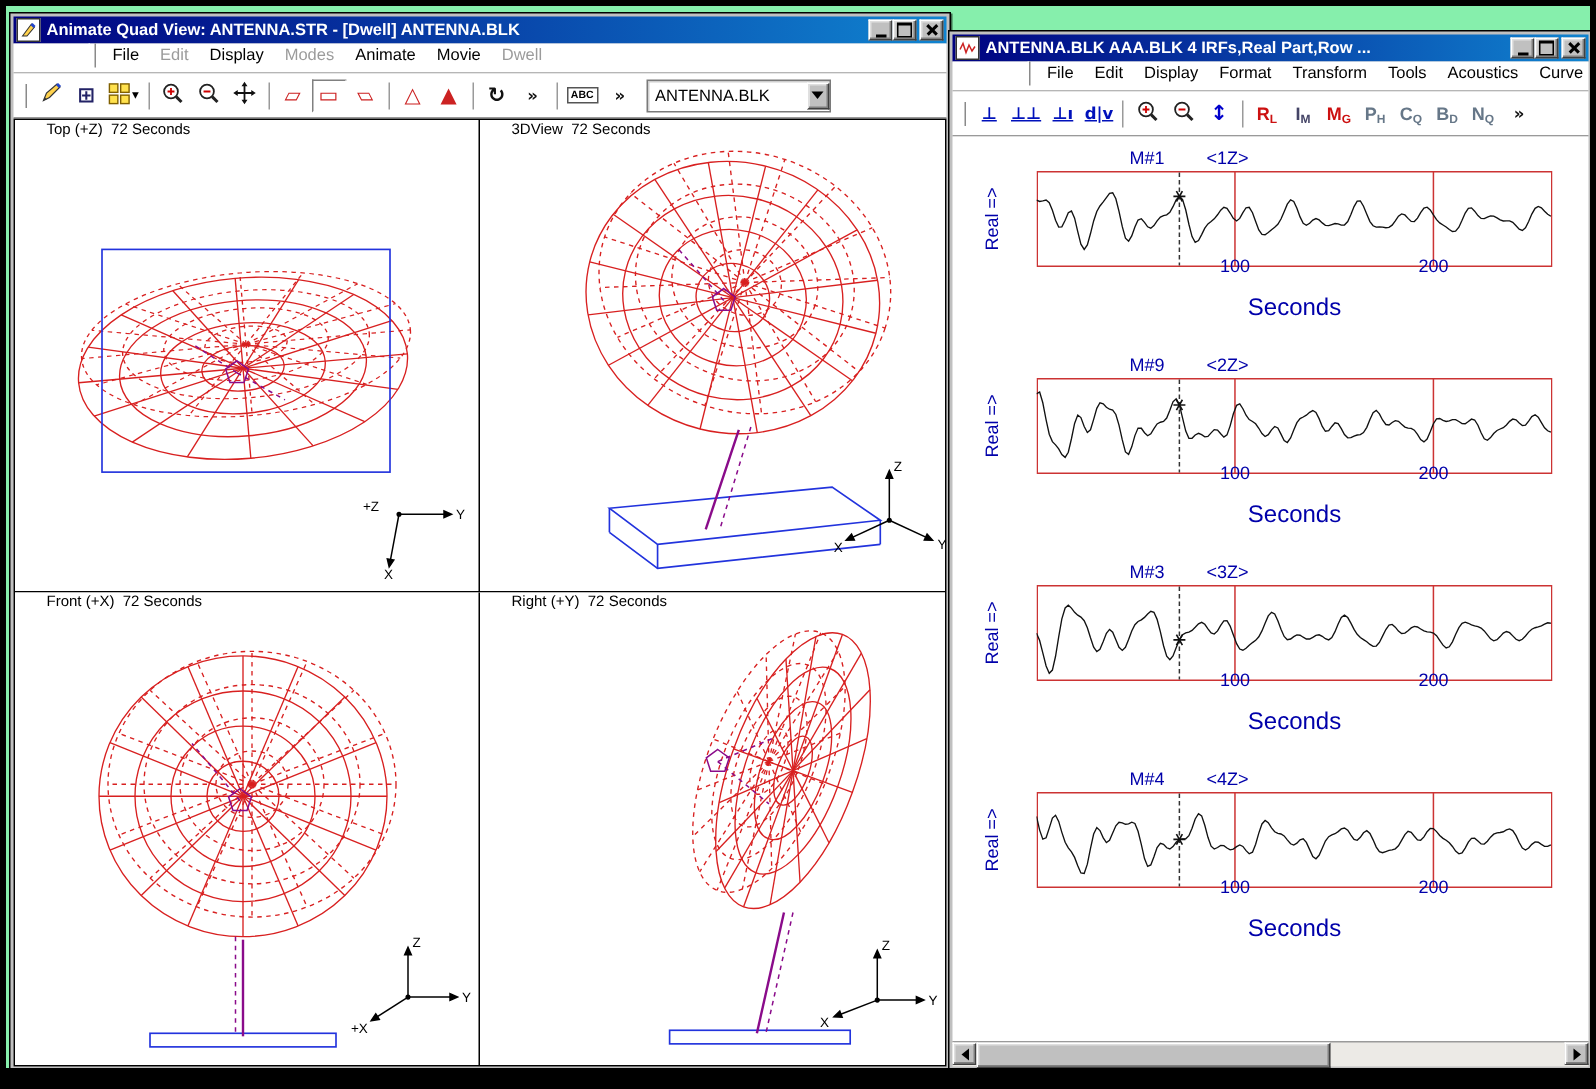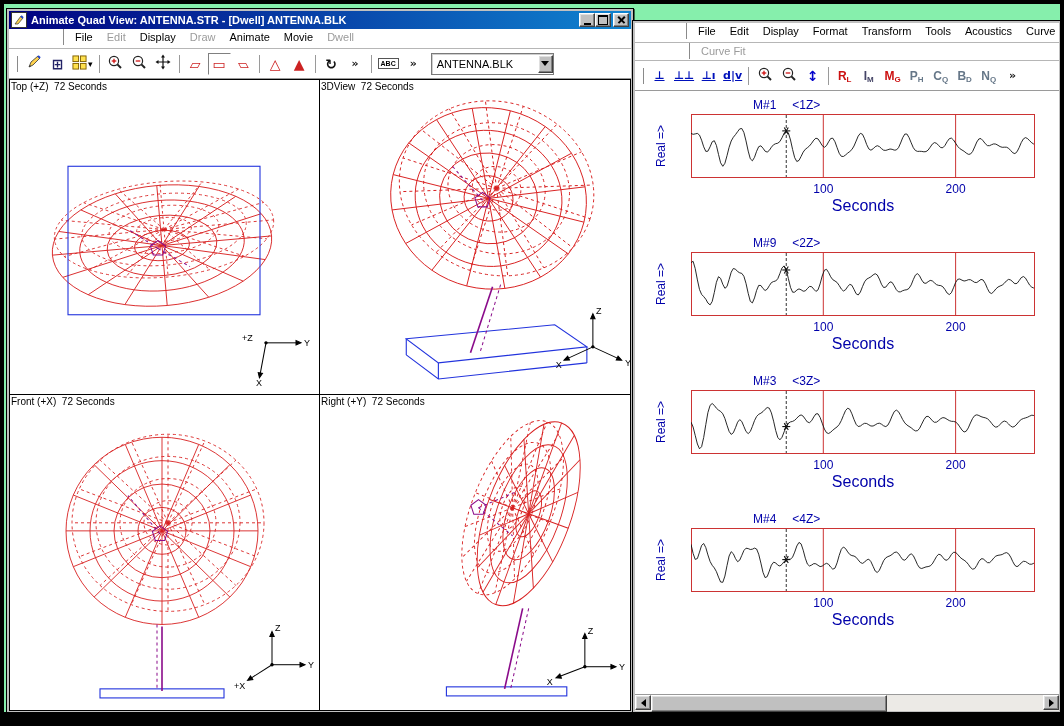--- a/index.html
+++ b/index.html
@@ -51,29 +51,29 @@
   .combo-text{font-size:11px;padding:0 5px;min-width:96px;white-space:nowrap;}
   .combo-btn{width:15px;height:18px;background:#c0c0c0;border:1px solid;border-color:#fff #404040 #404040 #fff;
     box-shadow:inset -1px -1px 0 #808080,inset 1px 1px 0 #dfdfdf;display:flex;align-items:center;justify-content:center;padding:0;}
   .tri-down{width:0;height:0;border-left:4px solid transparent;border-right:4px solid transparent;border-top:5px solid #000;}
   .quad{flex:1;display:grid;grid-template-columns:1fr 1fr;grid-template-rows:1fr 1fr;
     border:1px solid #000;background:#fff;}
   .pane{position:relative;overflow:hidden;background:#fff;}
   .pane:nth-child(1){border-right:1px solid #000;border-bottom:1px solid #000;}
   .pane:nth-child(2){border-bottom:1px solid #000;text-align:right;}
   .pane:nth-child(3){border-right:1px solid #000;padding-left:16px;}
-  .pane-label{position:absolute;top:1px;left:1px;font-size:10px;white-space:pre;z-index:2;color:#000;}
+  .pane-label{position:absolute;top:1px;left:21px;font-size:10px;white-space:pre;z-index:2;color:#000;}
   .pane svg{position:absolute;left:0;top:0;width:100%;height:100%;}
   .strips{flex:1;background:#fff;position:relative;overflow:hidden;padding-top:7px;}
   .strip{position:relative;height:138px;}
-  .strip-title{position:absolute;left:118px;top:0;font-size:12px;color:#0000aa;display:flex;gap:16px;white-space:nowrap;}
+  .strip-title{position:absolute;left:118px;top:0;font-size:12px;color:#0000aa;display:flex;gap:28px;white-space:nowrap;}
   .plot{position:absolute;left:56px;top:16px;}
   .ylabel{position:absolute;left:26px;top:48px;transform:translate(-50%,-50%) rotate(-90deg);
     font-size:12px;color:#0000aa;white-space:nowrap;}
-  .xticks{position:absolute;left:56px;top:84px;width:344px;height:14px;font-size:12px;color:#0000aa;}
+  .xticks{position:absolute;left:56px;top:72px;width:344px;height:14px;font-size:12px;color:#0000aa;}
   .xticks span{position:absolute;transform:translateX(-50%);}
   .xlabel{position:absolute;left:56px;top:99px;width:344px;text-align:center;font-size:16px;color:#0000aa;}
   .hscroll{flex:0 0 16px;background:#eceae6;position:relative;border-top:1px solid #9a9a9a;}
   .sb-btn{position:absolute;top:0;width:16px;height:15px;background:#c0c0c0;border:1px solid;
     border-color:#fff #404040 #404040 #fff;box-shadow:inset -1px -1px 0 #808080,inset 1px 1px 0 #dfdfdf;
     display:flex;align-items:center;justify-content:center;padding:0;}
   .sb-left{left:0;} .sb-right{right:0;}
   .tri-left{width:0;height:0;border-top:4px solid transparent;border-bottom:4px solid transparent;border-right:5px solid #000;}
   .tri-right{width:0;height:0;border-top:4px solid transparent;border-bottom:4px solid transparent;border-left:5px solid #000;}
   .sb-thumb{position:absolute;left:16px;top:0;width:234px;height:15px;background:#c0c0c0;border:1px solid;
@@ -105,21 +105,21 @@
             <span class="x-glyph"></span>
           </button>
         </span>
     </div>
     <div class="menubar">
       <span class="grip"></span>
       <span style="display:flex">
           <span class="menu-item">File</span>
           <span class="menu-item disabled">Edit</span>
           <span class="menu-item">Display</span>
-          <span class="menu-item disabled">Draw</span>
+          <span class="menu-item disabled">Modes</span>
           <span class="menu-item">Animate</span>
           <span class="menu-item">Movie</span>
           <span class="menu-item disabled">Dwell</span>
         </span>
     </div>
     <div class="toolbar">
       <span class="grip"></span>
       <span class="tb-items">
           <button class="tbtn">
             <span><svg width="16" height="16" viewBox="0 0 16 16">
@@ -465,37 +465,51 @@
               <line x1="264" y1="270" x2="238" y2="280"></line>
               <path d="M235.1999631813908 281.0769372379266 L239.07693723792661 277.22868150773553 L240.65644518688563 281.33540217502895 Z"></path>
               <text x="226" y="288" stroke="none" fill="#000">X</text>
             </g>
           </svg>
         </div>
       </div>
   </div>
 
   <div class="window" id="right-window">
+    <div class="titlebar">
+      <span class="title-icon">
+        <svg width="12" height="12" viewBox="0 0 12 12">
+          <rect x="0" y="0" width="12" height="12" fill="#fff"></rect>
+          <polyline points="1,7 3,3 5,9 7,4 9,8 11,5" fill="none" stroke="#cc2222" stroke-width="1"></polyline>
+        </svg>
+      </span>
+      <span class="title-text">ANTENNA.BLK AAA.BLK 4 IRFs,Real Part,Row ...</span>
+      <span style="display:flex">
+          <button class="tb-btn">
+            <span class="min-glyph"></span>
+          </button>
+          <button class="tb-btn">
+            <span class="max-glyph"></span>
+          </button>
+          <button class="tb-btn close">
+            <span class="x-glyph"></span>
+          </button>
+        </span>
+    </div>
     <div class="menubar">
       <span class="grip"></span>
       <span style="display:flex">
           <span class="menu-item">File</span>
           <span class="menu-item">Edit</span>
           <span class="menu-item">Display</span>
           <span class="menu-item">Format</span>
           <span class="menu-item">Transform</span>
           <span class="menu-item">Tools</span>
           <span class="menu-item">Acoustics</span>
           <span class="menu-item">Curve</span>
-        </span>
-    </div>
-    <div class="menubar second">
-      <span class="grip"></span>
-      <span style="display:flex">
-          <span class="menu-item disabled">Curve Fit</span>
         </span>
     </div>
     <div class="toolbar">
       <span class="grip"></span>
       <span class="tb-items">
           <button class="tbtn">
             <span class="bt">⊥</span>
           </button>
           <button class="tbtn">
             <span class="bt">⊥⊥</span>

